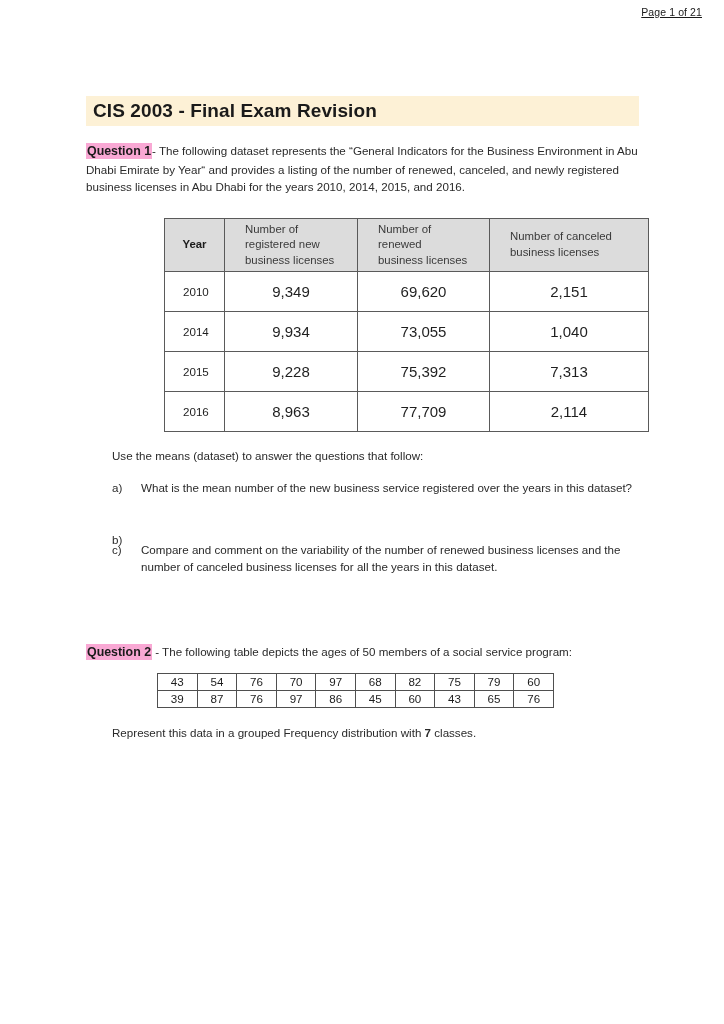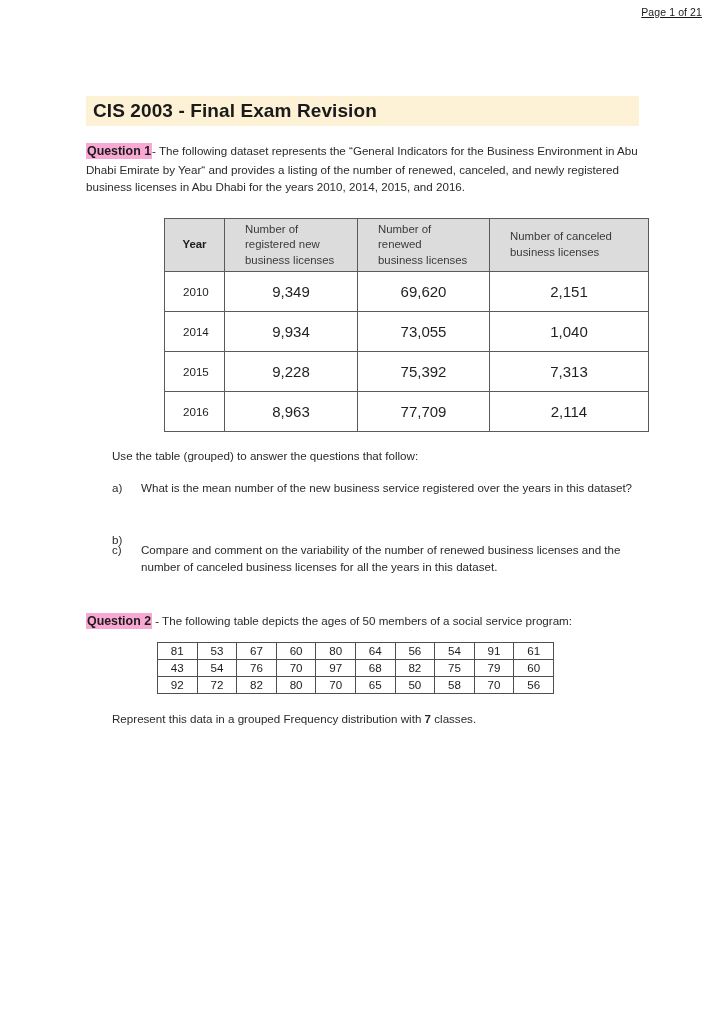--- a/index.html
+++ b/index.html
@@ -139,21 +139,21 @@
   }
   ol.q-list li.gap-b { margin-top: 34px; }
   ol.q-list li.gap-c { margin-top: 44px; }
   ol.q-list li .marker {
     position: absolute;
     left: 0;
     top: 0;
   }
 
   
-  .q2-block { margin-top: 36px; }
+  .q2-block { margin-top: 67px; }
 
   .ages-grid-wrap {
     margin-top: 11px;
     margin-left: 71px;
   }
   table.ages {
     border-collapse: collapse;
     table-layout: fixed;
     width: 346px;
   }
@@ -226,21 +226,21 @@
         <tr>
           <td class="year-cell">2016</td>
           <td>8,963</td>
           <td>77,709</td>
           <td>2,114</td>
         </tr>
       </tbody>
     </table>
   </div>
 
-  <div class="use-line">Use the table (grouped) to answer the questions that follow:</div>
+  <div class="use-line">Use the means (dataset) to answer the questions that follow:</div>
 
   <ol class="q-list">
     <li>
       <span class="marker">a)</span>
       <span>What is the mean number of the new business service registered over the years in this dataset?</span>
     </li>
     <li class="gap-b">
       <span class="marker">b)</span>
     </li>
     <li class="gap-c">
@@ -251,54 +251,42 @@
 
   <div class="q2-block">
     <p class="para">
       <span class="q-label">Question 2</span><span> - The following table depicts the ages of 50 members of a social service program:</span>
     </p>
 
     <div class="ages-grid-wrap">
       <table class="ages">
         <tbody>
           <tr>
-            <td>81</td>
-            <td>53</td>
-            <td>67</td>
-            <td>60</td>
-            <td>80</td>
-            <td>64</td>
-            <td>56</td>
-            <td>54</td>
-            <td>91</td>
-            <td>61</td>
-          </tr>
-          <tr>
             <td>43</td>
             <td>54</td>
             <td>76</td>
             <td>70</td>
             <td>97</td>
             <td>68</td>
             <td>82</td>
             <td>75</td>
             <td>79</td>
             <td>60</td>
           </tr>
           <tr>
-            <td>92</td>
-            <td>72</td>
-            <td>82</td>
-            <td>80</td>
-            <td>70</td>
+            <td>39</td>
+            <td>87</td>
+            <td>76</td>
+            <td>97</td>
+            <td>86</td>
+            <td>45</td>
+            <td>60</td>
+            <td>43</td>
             <td>65</td>
-            <td>50</td>
-            <td>58</td>
-            <td>70</td>
-            <td>56</td>
+            <td>76</td>
           </tr>
         </tbody>
       </table>
     </div>
 
     <div class="closing-line">
       <span>Represent this data in a grouped Frequency distribution with </span><b>7</b><span> classes.</span>
     </div>
   </div>
 

